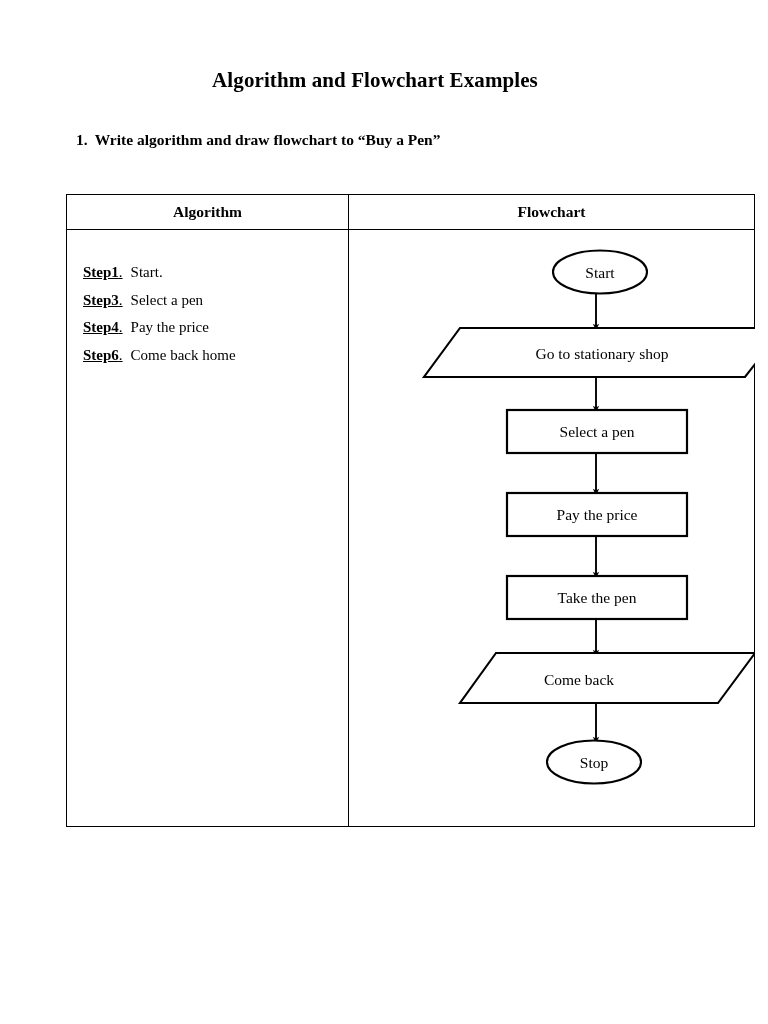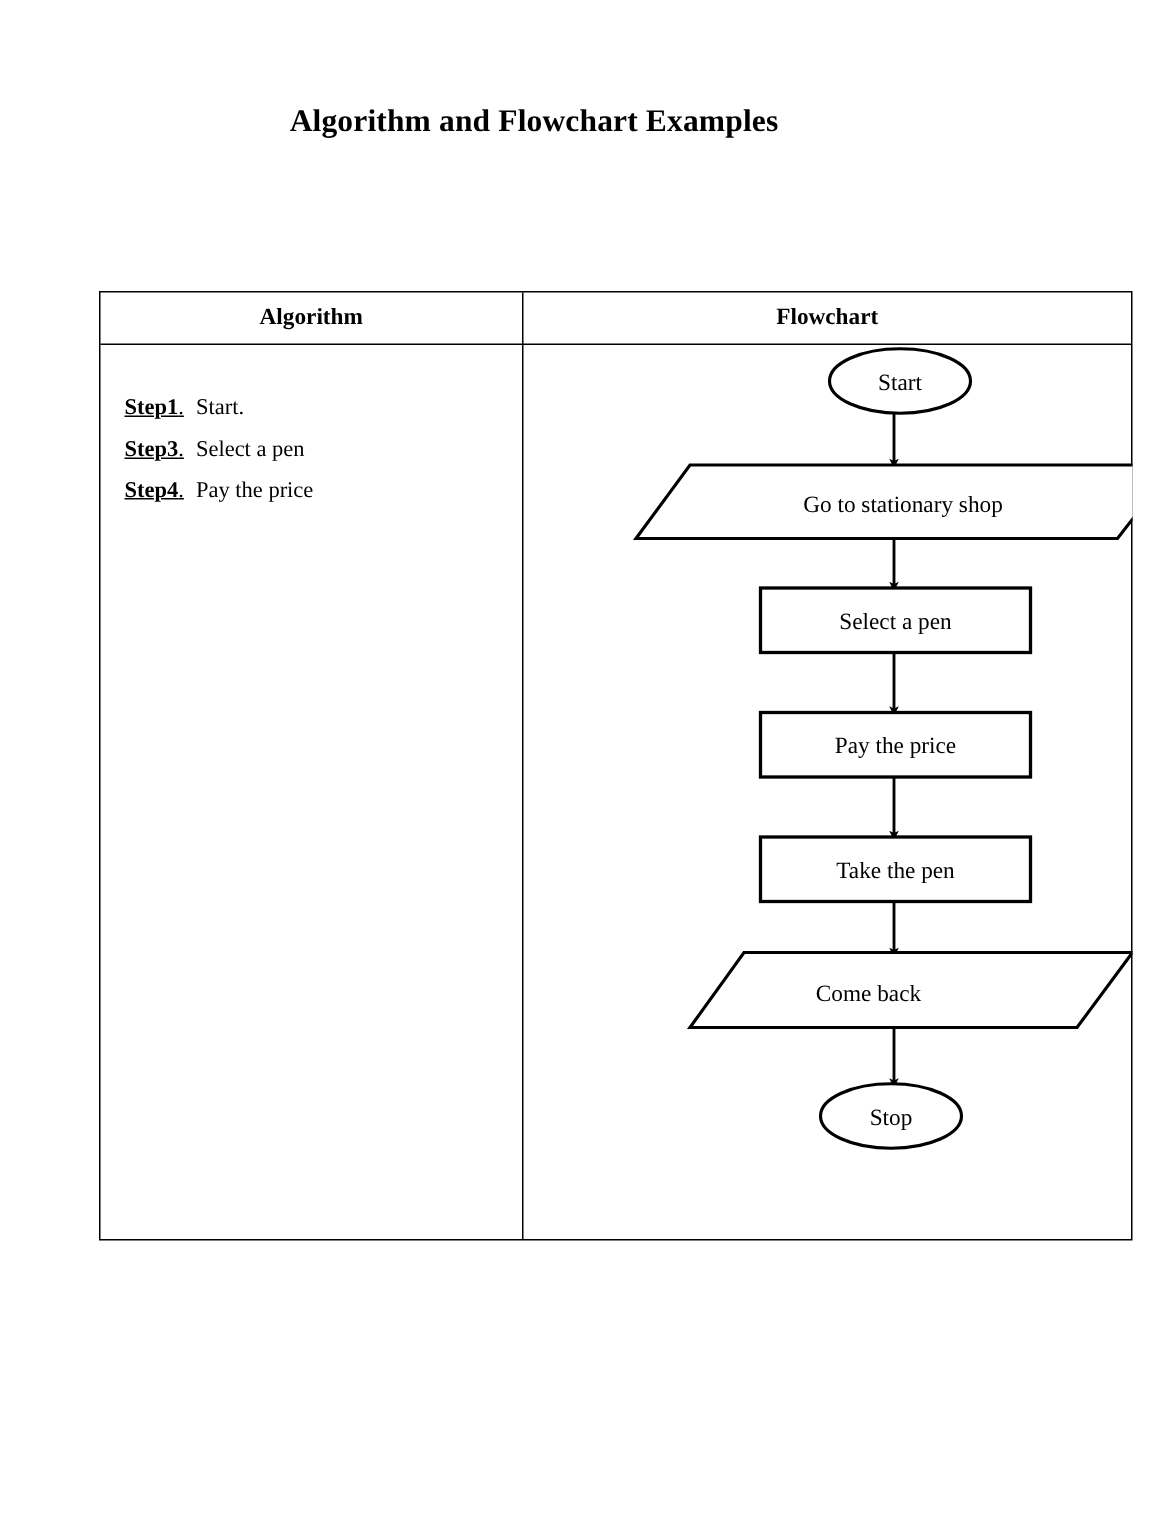--- a/index.html
+++ b/index.html
@@ -23,20 +23,21 @@
   
   .doc-title {
     position: absolute;
     left: 0;
     top: 68px;
     width: 712px;
     text-align: center;
     font-size: 21px;
     font-weight: bold;
     letter-spacing: 0.1px;
+    padding-left: 19px;
   }
   .question-line {
     position: absolute;
     left: 76px;
     top: 131px;
     font-size: 15.5px;
     font-weight: bold;
     white-space: nowrap;
   }
   .question-line .q-num {
@@ -102,40 +103,43 @@
   }
   .step .step-text {
     display: inline-block;
     margin-left: 8px;
   }
 
   
   .flow {
     position: absolute;
     left: 282px;
-    top: 19px;
+    top: 37px;
     width: 406px;
     height: 596px;
   }
   .flow svg {
     display: block;
   }
   .flow-label {
     font-family: "Liberation Serif", "DejaVu Serif", serif;
     font-size: 15.5px;
     fill: #000;
   }
 </style>
 </head>
 <body>
 
 <div class="page">
 
   <div class="doc-title">Algorithm and Flowchart Examples</div>
 
+  <div class="question-line">
+    <span class="q-num">1.</span><span>Write algorithm and draw flowchart to “Buy a Pen”</span>
+  </div>
 
   <div class="tbl">
 
     <div class="tbl-head">
       <div class="th th-flowchart">Flowchart</div>
       <div class="th th-algorithm">Algorithm</div>
     </div>
 
     <div class="col-divider"></div>
 
@@ -148,20 +152,23 @@
 
       <div class="step">
         <span class="step-label">Step3</span><span>.</span><span class="step-text">Select a pen</span>
       </div>
 
       <div class="step">
         <span class="step-label">Step4</span><span>.</span><span class="step-text">Pay the price</span>
       </div>
 
 
+      <div class="step">
+        <span class="step-label">Step6</span><span>.</span><span class="step-text">Come back home</span>
+      </div>
 
 
     </div>
 
     <div class="flow">
       <svg width="406" height="596" viewBox="0 0 406 596" xmlns="http://www.w3.org/2000/svg">
         <defs>
           <marker id="arrowhead" markerWidth="9" markerHeight="9" refX="4.2" refY="4.2" orient="auto" markerUnits="userSpaceOnUse">
             <path d="M1,1 L7.4,4.2 L1,7.4 L2.6,4.2 Z" fill="#000"></path>
           </marker>

